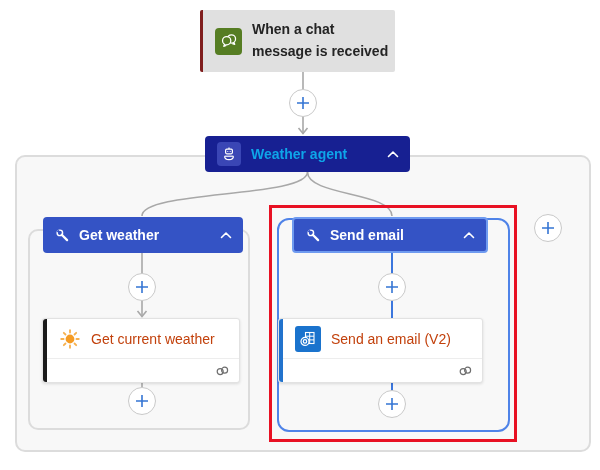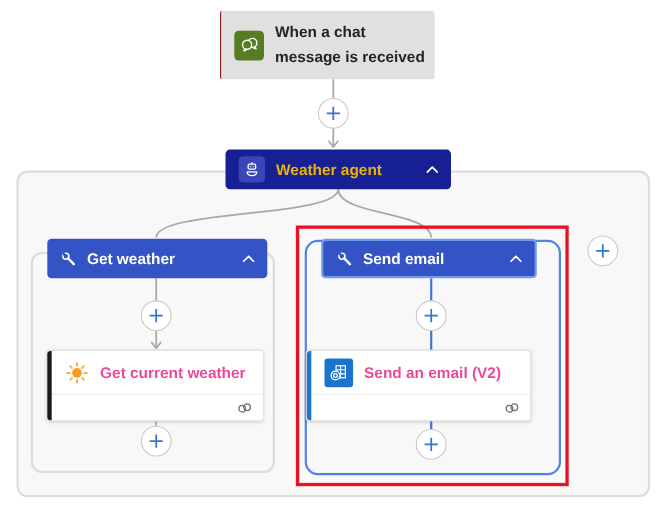--- a/index.html
+++ b/index.html
@@ -10,32 +10,32 @@
 
   
   #outer-scope { left:15px; top:155px; width:576px; height:297px;
     background:#f8f8f8; border:2px solid #dcdcdc; border-radius:10px; z-index:0; }
 
   
   #connectors { left:0; top:0; width:600px; height:470px; z-index:1; pointer-events:none; }
 
   
   #trigger { left:200px; top:10px; width:195px; height:62px; background:#e0e0e0;
-    border-left:1px solid #7f1d1d; border-radius:2px; display:flex; align-items:center;
+    border-left:3px solid #7f1d1d; border-radius:2px; display:flex; align-items:center;
     gap:10px; padding-left:12px; z-index:2; cursor:pointer; }
   .chip { display:flex; align-items:center; justify-content:center; border-radius:4px; flex:none; }
   #trigger .chip { width:27px; height:27px; background:#567d23; }
   #trigger .title { width:145px; font-size:14px; font-weight:700; color:#242424; line-height:1.55; }
 
   
   #agent { left:205px; top:136px; width:205px; height:36px; background:#172092;
     border-radius:4px; display:flex; align-items:center; gap:10px; padding:0 10px 0 12px;
     z-index:2; cursor:pointer; }
   #agent .chip { width:24px; height:24px; background:#3a46b5; }
-  #agent .title { flex:1; color:#eab308; font-size:14px; font-weight:700; }
+  #agent .title { flex:1; color:#0ea5e9; font-size:14px; font-weight:700; }
 
   
   #scope-left  { left:28px;  top:229px; width:222px; height:201px; border:2px solid #dcdcdc; border-radius:10px; z-index:1; }
   #scope-right { left:277px; top:218px; width:233px; height:214px; border:2px solid #4f83e8; border-radius:12px; z-index:1; }
 
   
   .branch-header { height:36px; background:#3453c5; border-radius:4px; display:flex;
     align-items:center; gap:9px; padding:0 10px 0 12px; z-index:2; cursor:pointer; }
   #header-left  { left:43px;  top:217px; width:200px; }
   #header-right { left:292px; top:217px; width:196px; border:2px solid #6f9bf0; }
@@ -45,21 +45,21 @@
   .action-card { background:#fff; border:1px solid #e2e2e2; border-radius:3px;
     box-shadow:0 1px 3px rgba(0,0,0,.12); z-index:2; display:flex; flex-direction:column; cursor:pointer; }
   #card-left  { left:42px;  top:318px; width:198px; height:65px; }
   #card-right { left:278px; top:318px; width:205px; height:65px; }
   .action-card .accent { position:absolute; left:0; top:0; bottom:0; width:4px; border-radius:3px 0 0 3px; }
   #card-left  .accent { background:#1a1a1a; }
   #card-right .accent { background:#2273cd; }
   .card-main { height:40px; display:flex; align-items:center; gap:10px; padding-left:16px;
     border-bottom:1px solid #ededed; }
   #card-right .card-main .chip { width:26px; height:26px; background:#1a73cd; border-radius:3px; }
-  .card-title { font-size:14px; font-weight:700; color:#ec4899; white-space:nowrap; }
+  .card-title { font-size:14px; font-weight:400; color:#c2410c; white-space:nowrap; }
   .card-footer { flex:1; display:flex; align-items:center; justify-content:flex-end; padding-right:9px; }
 
   
   .plus-btn { width:28px; height:28px; border-radius:50%; background:#fff;
     border:1px solid #c9c9c9; display:flex; align-items:center; justify-content:center;
     z-index:3; cursor:pointer; }
   #plus-top       { left:289px; top:89px;  }
   #plus-left-mid  { left:128px; top:273px; }
   #plus-left-bot  { left:128px; top:387px; }
   #plus-right-mid { left:378px; top:273px; }

